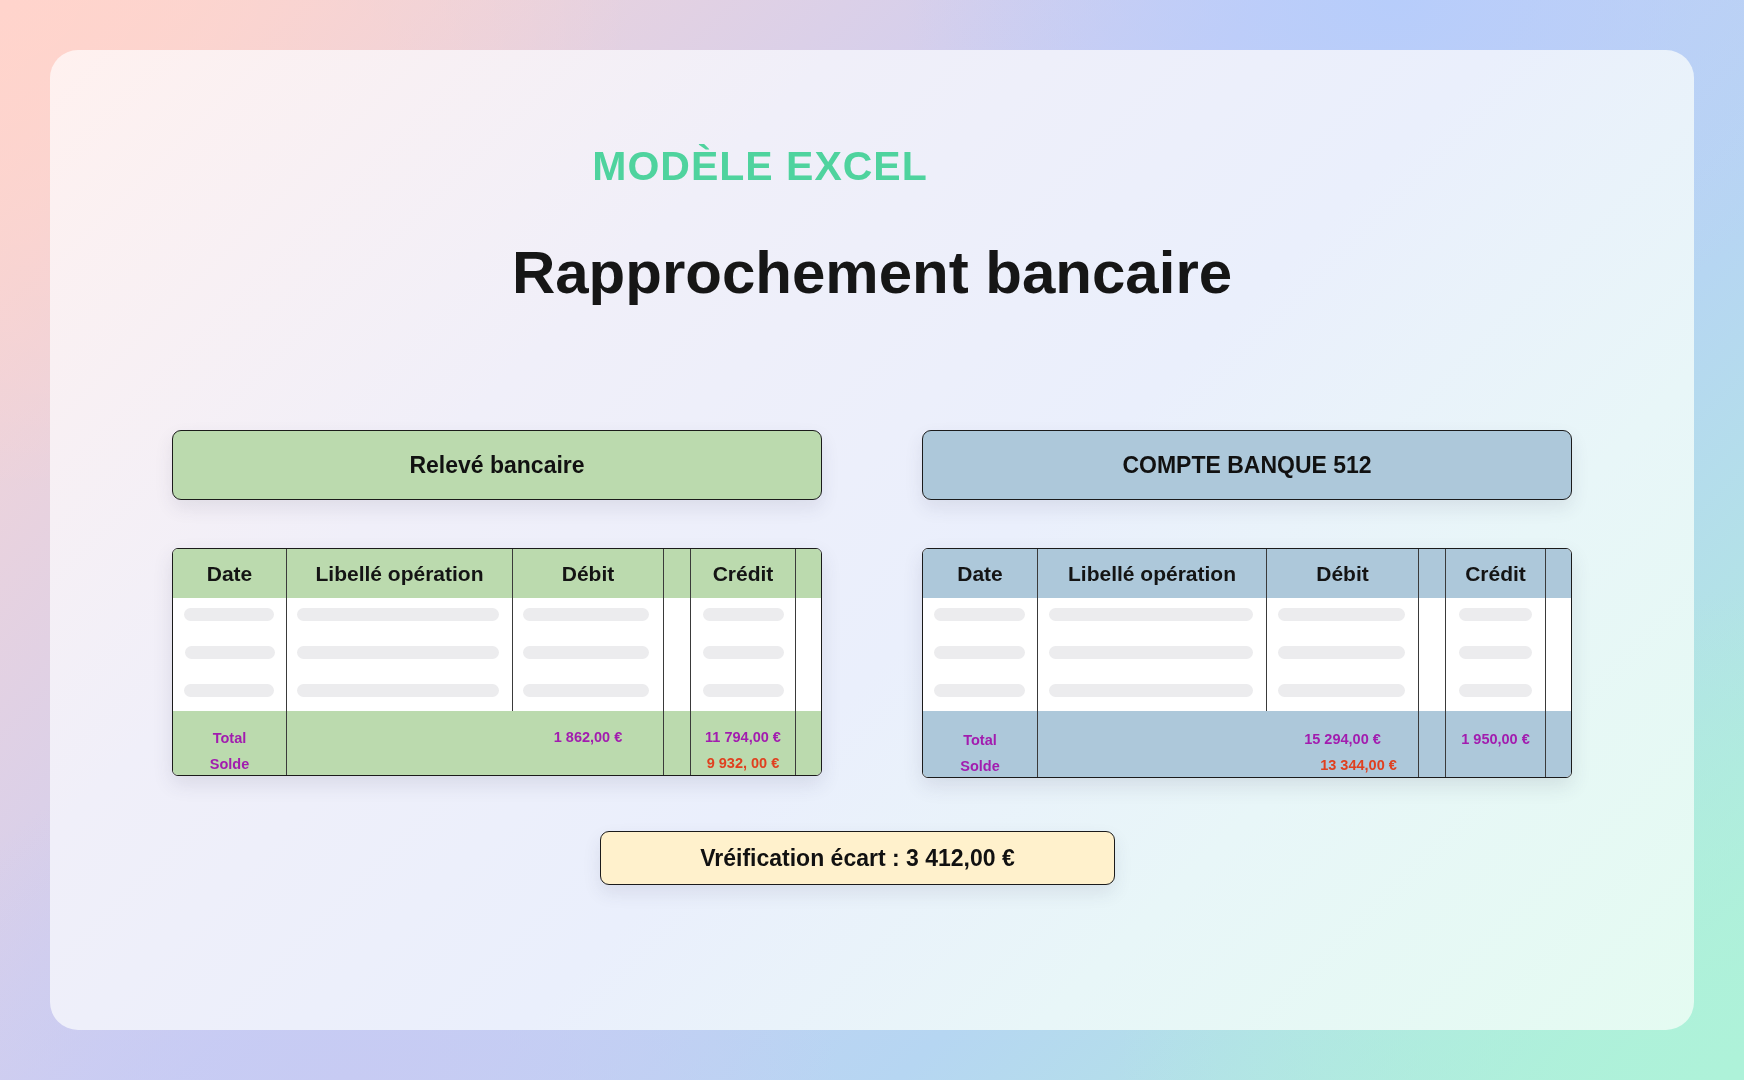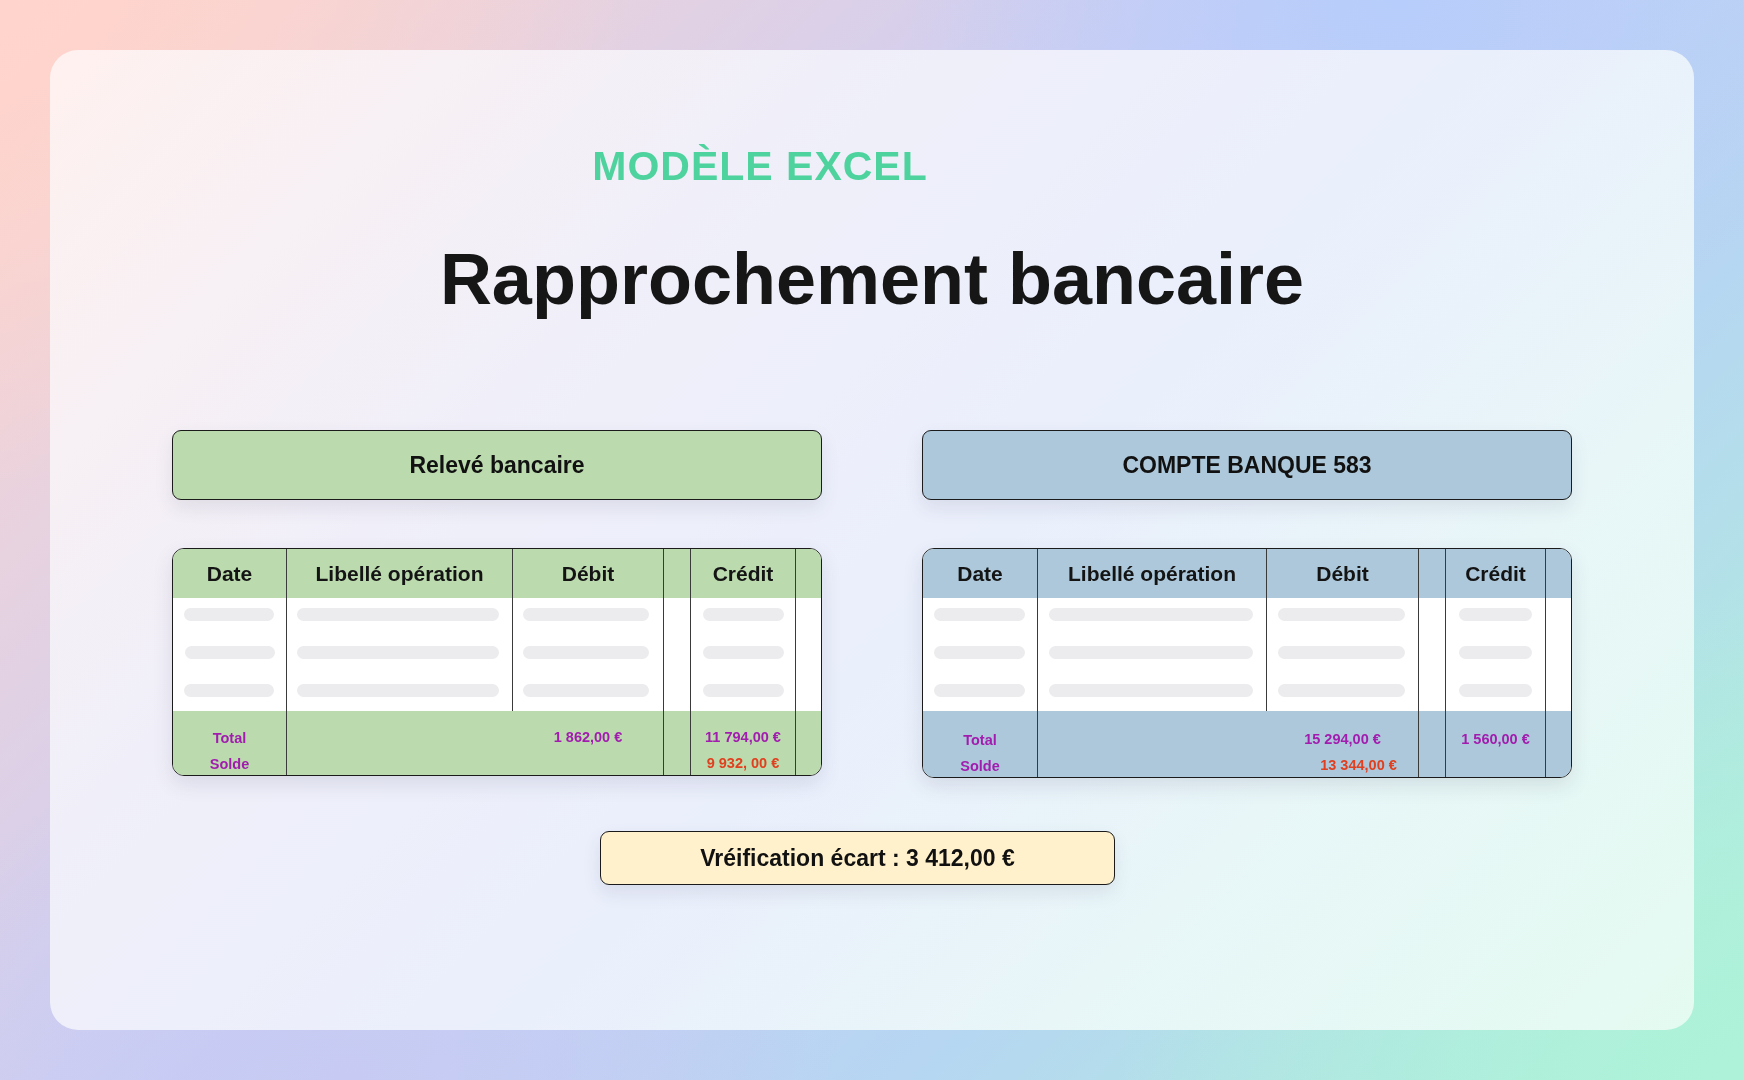--- a/index.html
+++ b/index.html
@@ -18,35 +18,35 @@
     position: absolute; left: 50px; top: 50px; width: 1644px; height: 980px;
     border-radius: 28px;
     background: linear-gradient(135deg, #fff1ef 0%, #f0eff9 30%, #eaeffc 55%, #e8f6f8 75%, #e4fbf1 100%);
   }
   .eyebrow {
     position: absolute; left: 0; width: 1520px; top: 143px;
     text-align: center; color: #4fd39e; font-weight: 700; font-size: 41px; letter-spacing: 1px;
   }
   .title {
     position: absolute; left: 0; width: 1744px; top: 238px;
-    text-align: center; color: #161616; font-weight: 700; font-size: 72px; letter-spacing: 0px;
+    text-align: center; color: #161616; font-weight: 700; font-size: 60px; letter-spacing: 0px;
   }
   .label-box {
     position: absolute; height: 70px; border: 1.5px solid #1b1b1b; border-radius: 9px;
     display: flex; align-items: center; justify-content: center;
     font-weight: 700; font-size: 23px; color: #111;
     box-shadow: 0 8px 18px rgba(60,60,90,0.10);
   }
   .green { background: #bbdaae; }
   .blue { background: #adc8da; }
   .yellow { background: #fff1cc; }
 
   .ledger {
     position: absolute; top: 548px; height: 228px;
-    border: 1.5px solid #1b1b1b; border-radius: 12px; overflow: hidden;
+    border: 1.5px solid #1b1b1b; border-radius: 6px; overflow: hidden;
     box-shadow: 0 8px 20px rgba(60,60,90,0.12);
     background: #fff;
   }
   .ledger .band { position: absolute; left: 0; right: 0; }
   .ledger .head { top: 0; height: 49px; }
   .ledger .body { top: 49px; height: 113px; background: #fff; }
   .ledger .foot { top: 162px; bottom: 0; }
   .ledger .vline { position: absolute; width: 1px; background: #3a3a3a; }
   .ledger .hcell {
     position: absolute; top: 0; height: 49px; display: flex; align-items: center; justify-content: center;
@@ -61,21 +61,21 @@
 </head>
 <body>
 
 <div class="card"></div>
 
 <div class="eyebrow">MODÈLE EXCEL</div>
 <div class="title">Rapprochement bancaire</div>
 
 <div class="label-box green" style="left:172px; top:430px; width:650px;">Relevé bancaire</div>
 
-<div class="label-box blue" style="left:922px; top:430px; width:650px;">COMPTE BANQUE 583</div>
+<div class="label-box blue" style="left:922px; top:430px; width:650px;">COMPTE BANQUE 512</div>
 
 <div class="ledger" style="left:172px; width:650px;">
   <div class="band head green"></div>
   <div class="band body"></div>
   <div class="band foot green"></div>
 
   <div class="vline" style="left:113px; top:0; bottom:0;"></div>
   <div class="vline" style="left:339px; top:0; height:162px;"></div>
   <div class="vline" style="left:490px; top:0; bottom:0;"></div>
   <div class="vline" style="left:517px; top:0; bottom:0;"></div>
@@ -132,16 +132,16 @@
   <div class="skel" style="left:355px; width:127px; top:97px;"></div>
   <div class="skel" style="left:355px; width:127px; top:135px;"></div>
   <div class="skel" style="left:536px; width:73px; top:59px;"></div>
   <div class="skel" style="left:536px; width:73px; top:97px;"></div>
   <div class="skel" style="left:536px; width:73px; top:135px;"></div>
 
   <div class="ftxt" style="left:0; width:114px; top:183px;">Total</div>
   <div class="ftxt" style="left:0; width:114px; top:209px;">Solde</div>
   <div class="ftxt" style="left:344px; width:151px; top:182px;">15 294,00 €</div>
   <div class="ftxt red" style="left:360px; width:151px; top:208px;">13 344,00 €</div>
-  <div class="ftxt" style="left:523px; width:99px; top:182px;">1 560,00 €</div>
+  <div class="ftxt" style="left:523px; width:99px; top:182px;">1 950,00 €</div>
 </div>
 
 <div class="label-box yellow" style="left:600px; top:831px; width:515px; height:54px; font-size:23px;">Vréification écart : 3 412,00 €</div>
 
 </body></html>

